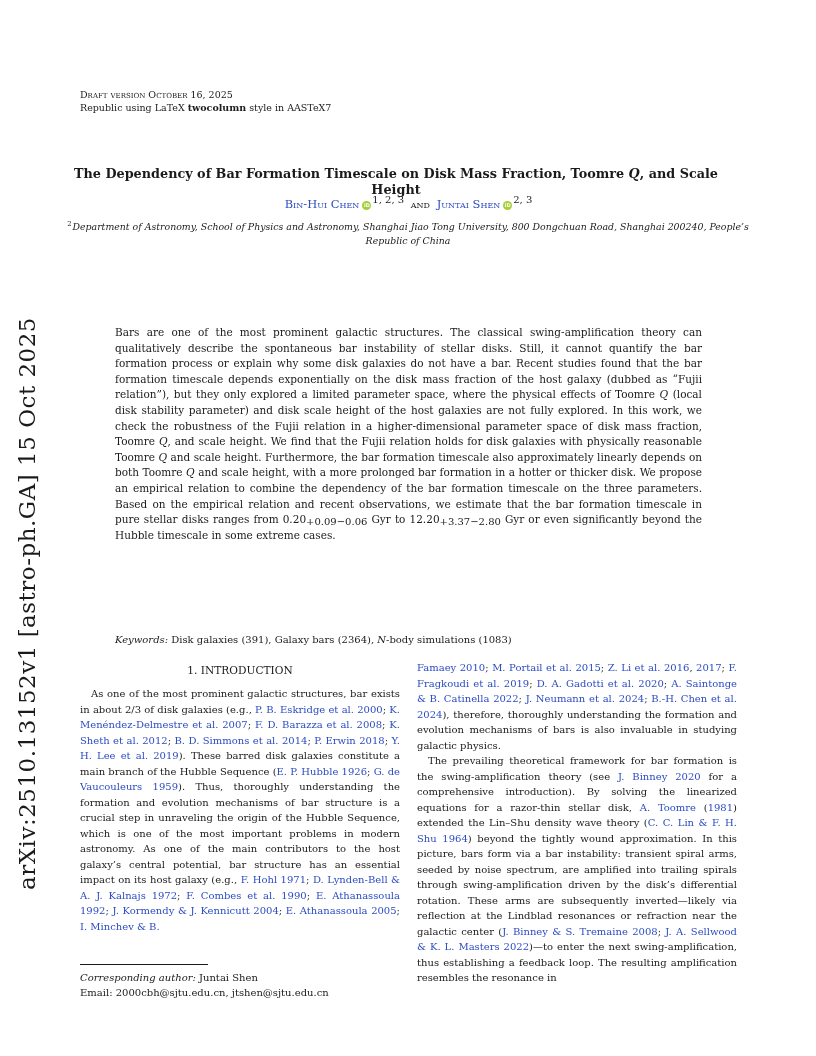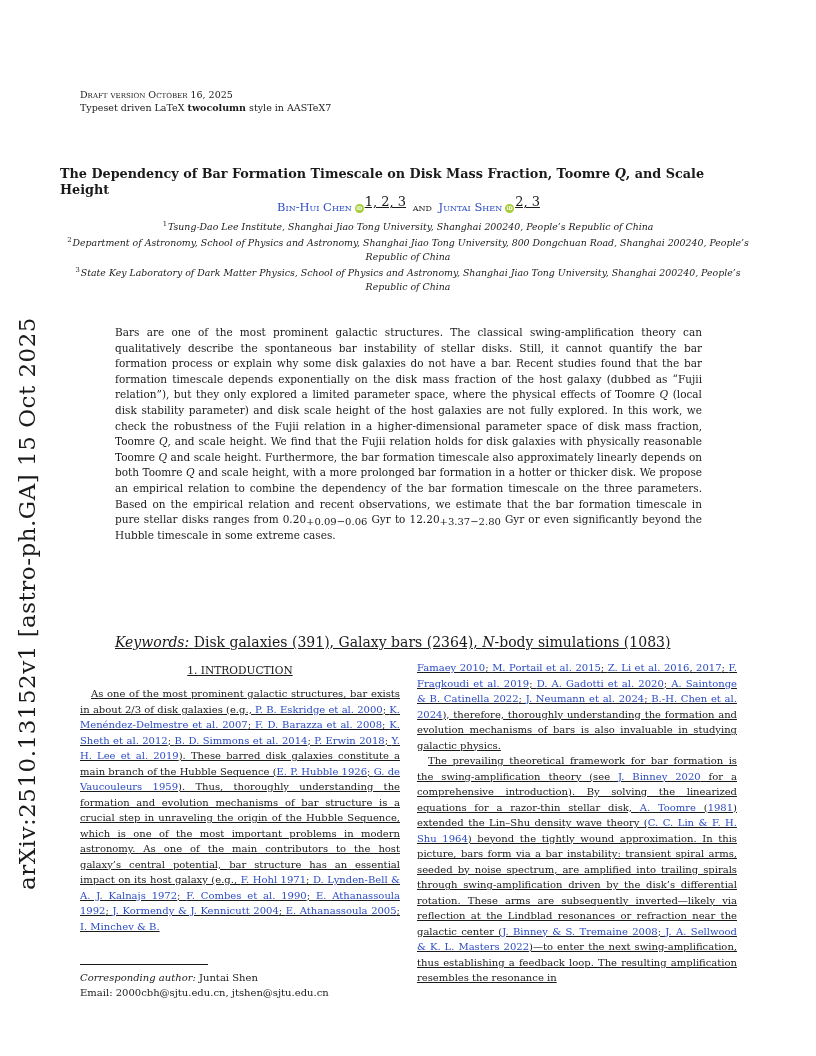--- a/index.html
+++ b/index.html
@@ -9,80 +9,78 @@
   .lnk{color:var(--link,#2c4cc2);}
   .it{font-style:italic;}
   .bd{font-weight:bold;}
 
   .top-matter{position:absolute;left:80px;top:41px;font-size:9.5px;line-height:12.6px;}
   .sc{font-variant:small-caps;}
 
   .arxiv{position:absolute;left:14px;top:842px;transform:rotate(-90deg);transform-origin:0 0;
          font-size:23px;white-space:nowrap;color:#1a1a1a;letter-spacing:0.5px;}
 
-  .title{position:absolute;left:60px;top:118px;width:692px;margin:0;
+  .title{position:absolute;left:50px;top:118px;width:692px;margin:0;text-align:center;
          font-size:12.8px;font-weight:bold;line-height:16px;}
 
   .authors{position:absolute;left:80px;top:146px;width:657px;text-align:center;
            font-variant:small-caps;font-size:11.5px;}
   .authors .conj{color:#1a1a1a;margin:0 3px;}
-  .affnum{font-size:13px;font-variant:normal;text-decoration:underline;}
+  .affnum{font-size:10px;font-variant:normal;}
   .orcid{display:inline-block;width:9px;height:9px;border-radius:50%;margin:0 1px 0 3px;
          background:var(--orcid,#a6ce39);color:#fff;font-size:5px;line-height:9px;text-align:center;
          font-family:"DejaVu Sans","Liberation Sans",sans-serif;font-weight:bold;vertical-align:1px;font-variant:normal;}
 
   .affils{position:absolute;left:60px;top:170px;width:696px;text-align:center;
           font-size:9.4px;line-height:13.8px;}
   .affil .afftext{font-style:italic;}
   .affil sup{font-size:6.8px;font-style:normal;margin-right:1px;}
 
   .abs-head{position:absolute;left:80px;top:258px;width:657px;text-align:center;font-size:10.6px;}
   .abs-body{position:absolute;left:115px;top:277px;width:587px;text-align:justify;
             font-size:10.5px;line-height:15.6px;}
 
   .supsub{white-space:nowrap;}
   .supsub .stack{display:inline-flex;flex-direction:row;font-size:10px;line-height:7px;
                  vertical-align:-2px;text-align:left;}
 
-  .keywords{position:absolute;left:115px;top:586px;width:587px;font-size:14px;text-decoration:underline;}
+  .keywords{position:absolute;left:115px;top:586px;width:587px;font-size:10px;}
 
-  .cols{position:absolute;left:80px;top:612px;width:657px;display:flex;gap:17px;text-decoration:underline;}
+  .cols{position:absolute;left:80px;top:612px;width:657px;display:flex;gap:17px;}
   .col{width:320px;}
   .sec-head{text-align:center;font-size:10.6px;margin:4px 0 10px 0;}
   .par{margin:0;text-align:justify;font-size:10px;line-height:15.5px;}
   .indent{text-indent:11px;}
   .clip{max-height:280px;overflow:hidden;}
 
   .footnote{position:absolute;left:80px;top:916px;width:320px;font-size:10px;line-height:14.5px;}
   .rule{width:128px;border-top:1px solid #1a1a1a;margin-bottom:6px;}
 </style>
 </head>
 <body>
 
 <div class="page">
 
   <div class="top-matter">
     <div class="sc">Draft version October 16, 2025</div>
-    <div><span>Typeset driven LaTeX </span><span class="bd">twocolumn</span><span> style in AASTeX7</span></div>
+    <div><span>Republic using LaTeX </span><span class="bd">twocolumn</span><span> style in AASTeX7</span></div>
   </div>
 
   <div class="arxiv">arXiv:2510.13152v1  [astro-ph.GA]  15 Oct 2025</div>
 
   <h1 class="title"><span>The Dependency of Bar Formation Timescale on Disk Mass Fraction, Toomre </span><span class="it">Q</span><span>, and Scale Height</span></h1>
 
   <div class="authors">
     <span class="lnk">Bin-Hui Chen</span><span class="orcid">iD</span><sup class="affnum">1, 2, 3</sup>
     <span class="conj">and</span>
     <span class="lnk">Juntai Shen</span><span class="orcid">iD</span><sup class="affnum">2, 3</sup>
   </div>
 
   <div class="affils">
-    <div class="affil"><sup>1</sup><span class="afftext">Tsung-Dao Lee Institute, Shanghai Jiao Tong University, Shanghai 200240, People’s Republic of China</span></div>
     <div class="affil"><sup>2</sup><span class="afftext">Department of Astronomy, School of Physics and Astronomy, Shanghai Jiao Tong University, 800 Dongchuan Road, Shanghai 200240, People’s Republic of China</span></div>
-    <div class="affil"><sup>3</sup><span class="afftext">State Key Laboratory of Dark Matter Physics, School of Physics and Astronomy, Shanghai Jiao Tong University, Shanghai 200240, People’s Republic of China</span></div>
   </div>
 
 
   <div class="abs-body"><span>Bars are one of the most prominent galactic structures.  The classical swing-amplification theory can qualitatively describe the spontaneous bar instability of stellar disks.  Still, it cannot quantify the bar formation process or explain why some disk galaxies do not have a bar.  Recent studies found that the bar formation timescale depends exponentially on the disk mass fraction of the host galaxy (dubbed as “Fujii relation”), but they only explored a limited parameter space, where the physical effects of Toomre </span><span class="it">Q</span><span> (local disk stability parameter) and disk scale height of the host galaxies are not fully explored.  In this work, we check the robustness of the Fujii relation in a higher-dimensional parameter space of disk mass fraction, Toomre </span><span class="it">Q</span><span>, and scale height.  We find that the Fujii relation holds for disk galaxies with physically reasonable Toomre </span><span class="it">Q</span><span> and scale height.  Furthermore, the bar formation timescale also approximately linearly depends on both Toomre </span><span class="it">Q</span><span> and scale height, with a more prolonged bar formation in a hotter or thicker disk.  We propose an empirical relation to combine the dependency of the bar formation timescale on the three parameters.  Based on the empirical relation and recent observations, we estimate that the bar formation timescale in pure stellar disks ranges from </span><span class="supsub"><span>0.20</span><span class="stack">
           <span>+0.09</span>
           <span>−0.06</span>
         </span></span><span> Gyr to </span><span class="supsub"><span>12.20</span><span class="stack">
           <span>+3.37</span>
           <span>−2.80</span>
         </span></span><span> Gyr or even significantly beyond the Hubble timescale in some extreme cases.</span></div>

